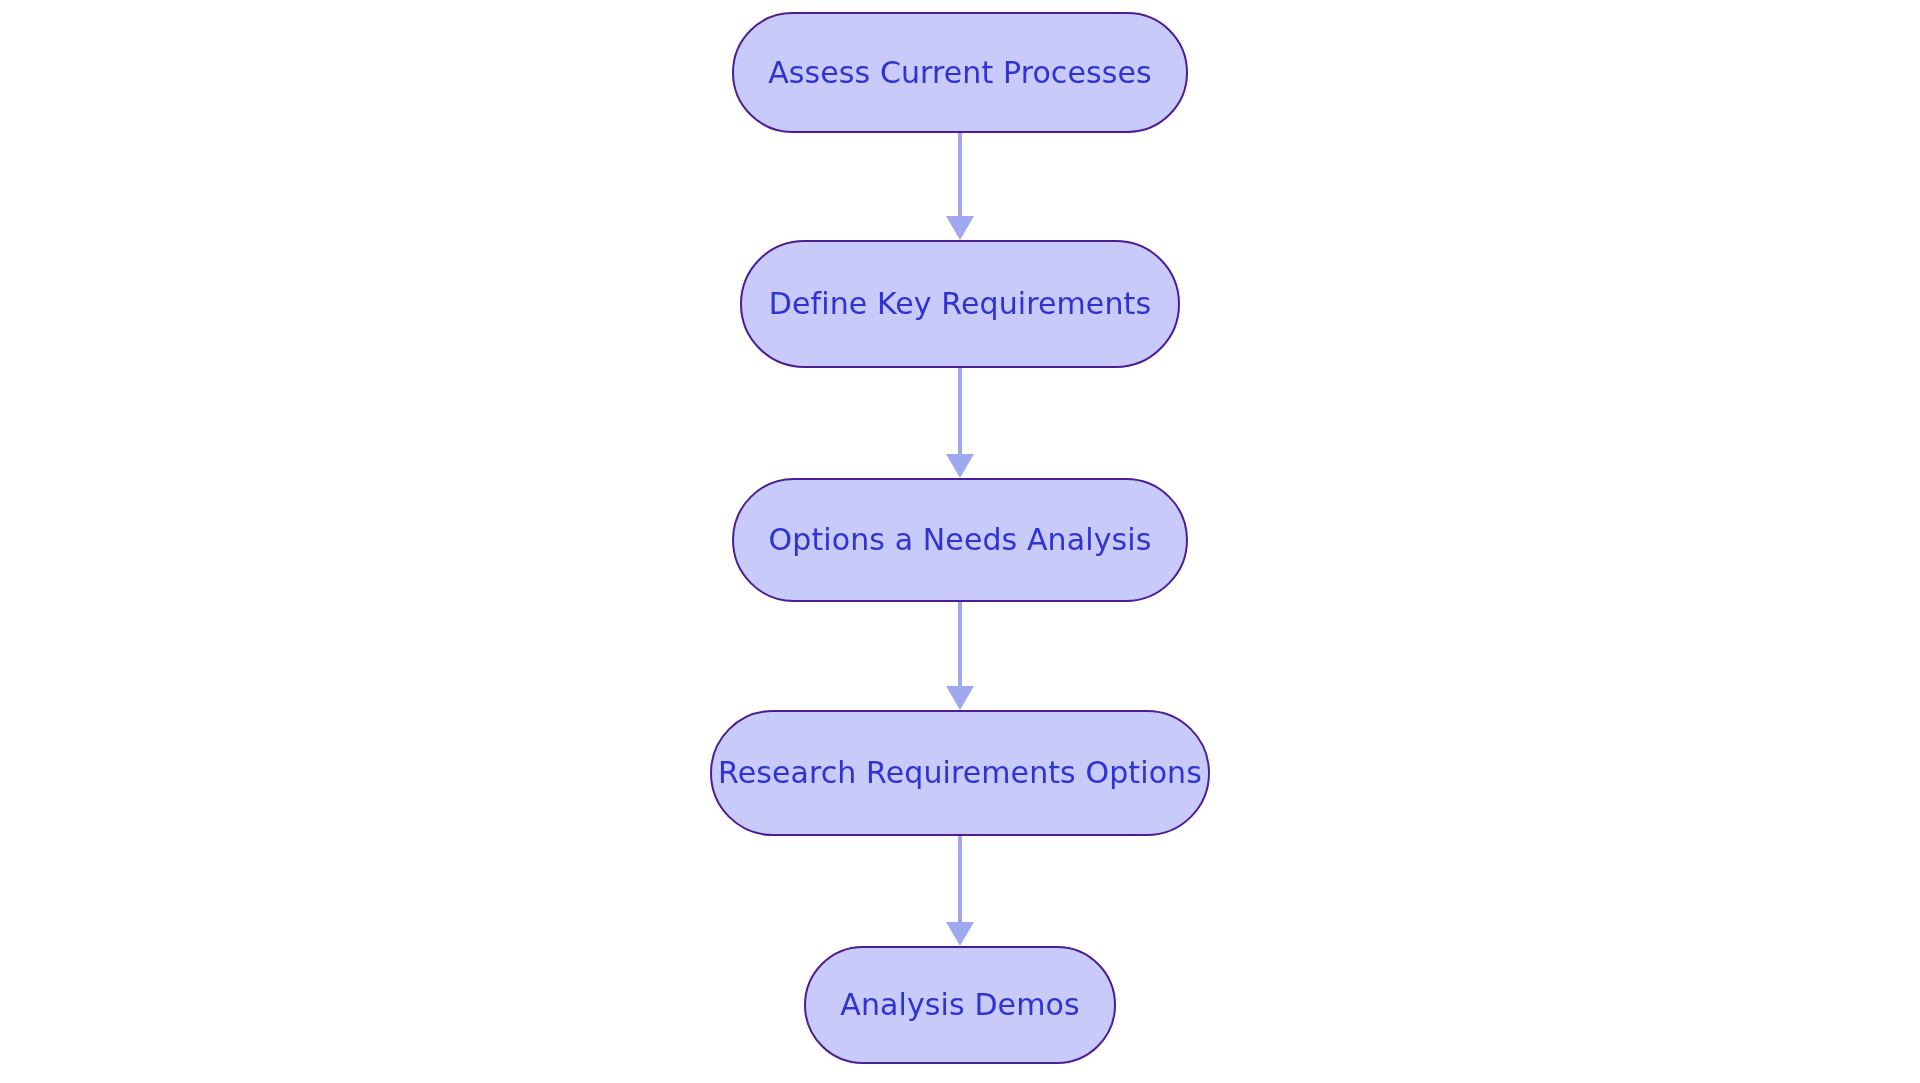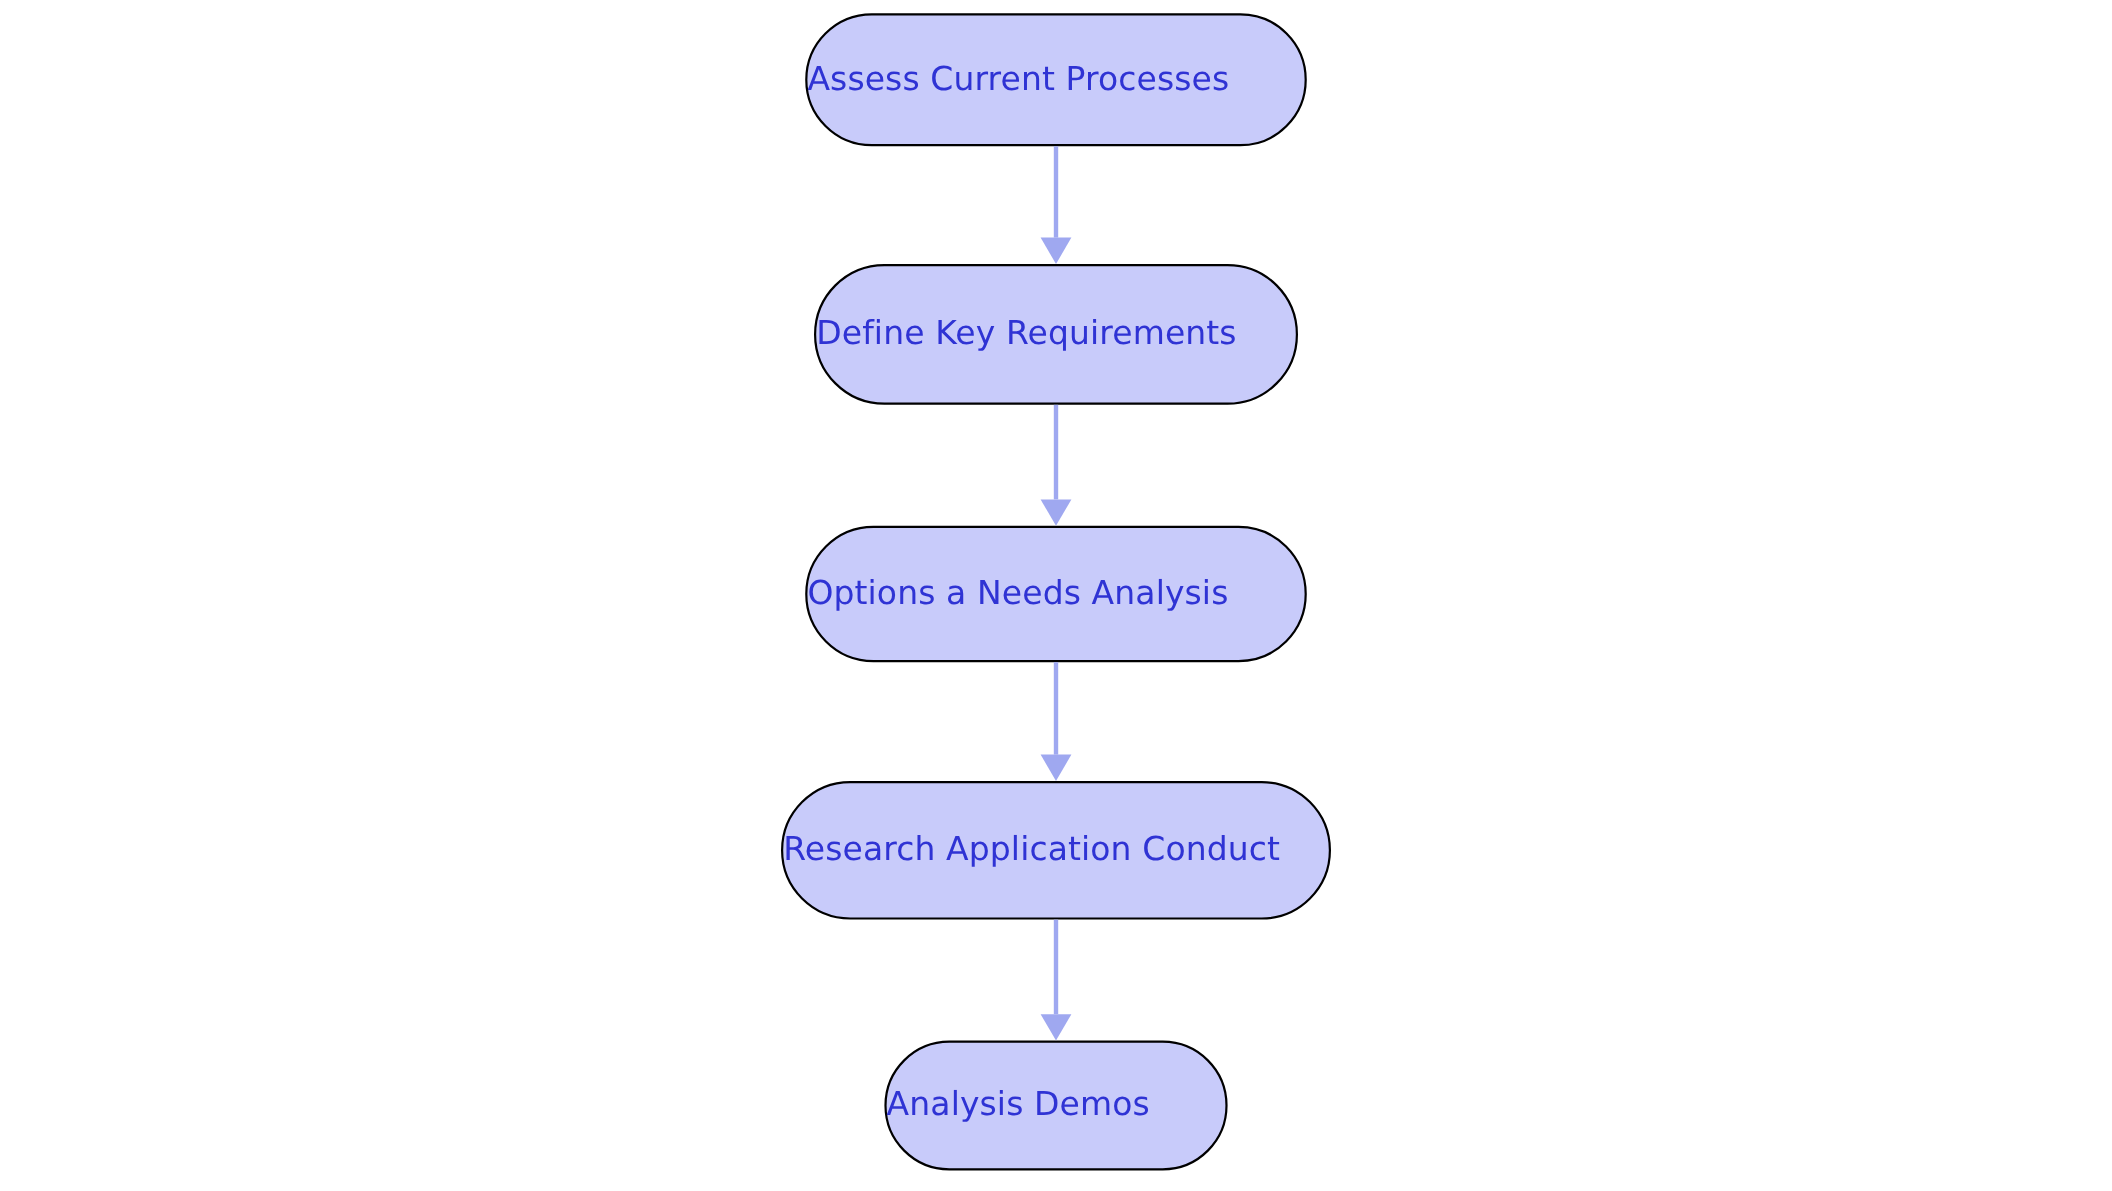--- a/index.html
+++ b/index.html
@@ -31,22 +31,23 @@
     display: flex;
     flex-direction: column;
     align-items: center;
   }
 
   
   .node {
     box-sizing: border-box;
     display: flex;
     align-items: center;
+    justify-content: center;
     background: #c8cbfa;
-    border: 2px solid #000000;
+    border: 2px solid #4c1d95;
     border-radius: 9999px;
     color: #2f33d4;
     text-align: center;
     white-space: nowrap;
     user-select: none;
   }
   .node-label {
     display: block;
     font-size: 30px;
     font-weight: 400;
@@ -117,21 +118,21 @@
     <div class="node node-3">
       <span class="node-label">Options a Needs Analysis</span>
     </div>
 
     <div class="connector conn-3">
       <div class="connector-stem"></div>
       <div class="connector-head"></div>
     </div>
 
     <div class="node node-4">
-      <span class="node-label">Research Application Conduct</span>
+      <span class="node-label">Research Requirements Options</span>
     </div>
 
     <div class="connector conn-4">
       <div class="connector-stem"></div>
       <div class="connector-head"></div>
     </div>
 
     <div class="node node-5">
       <span class="node-label">Analysis Demos</span>
     </div>

